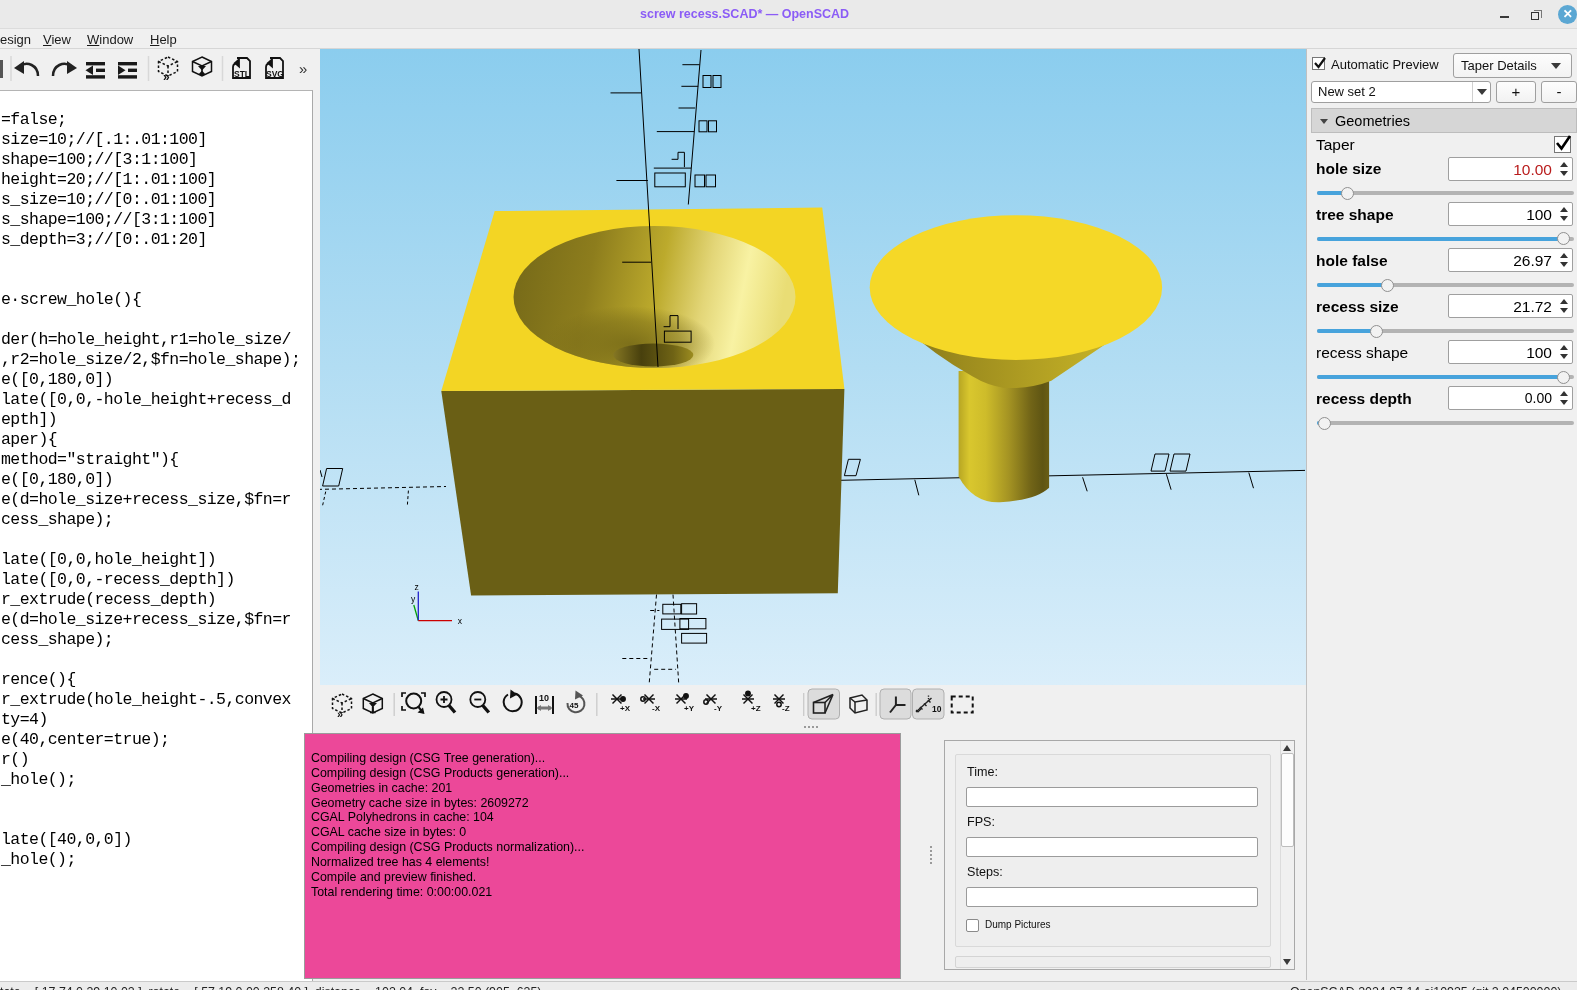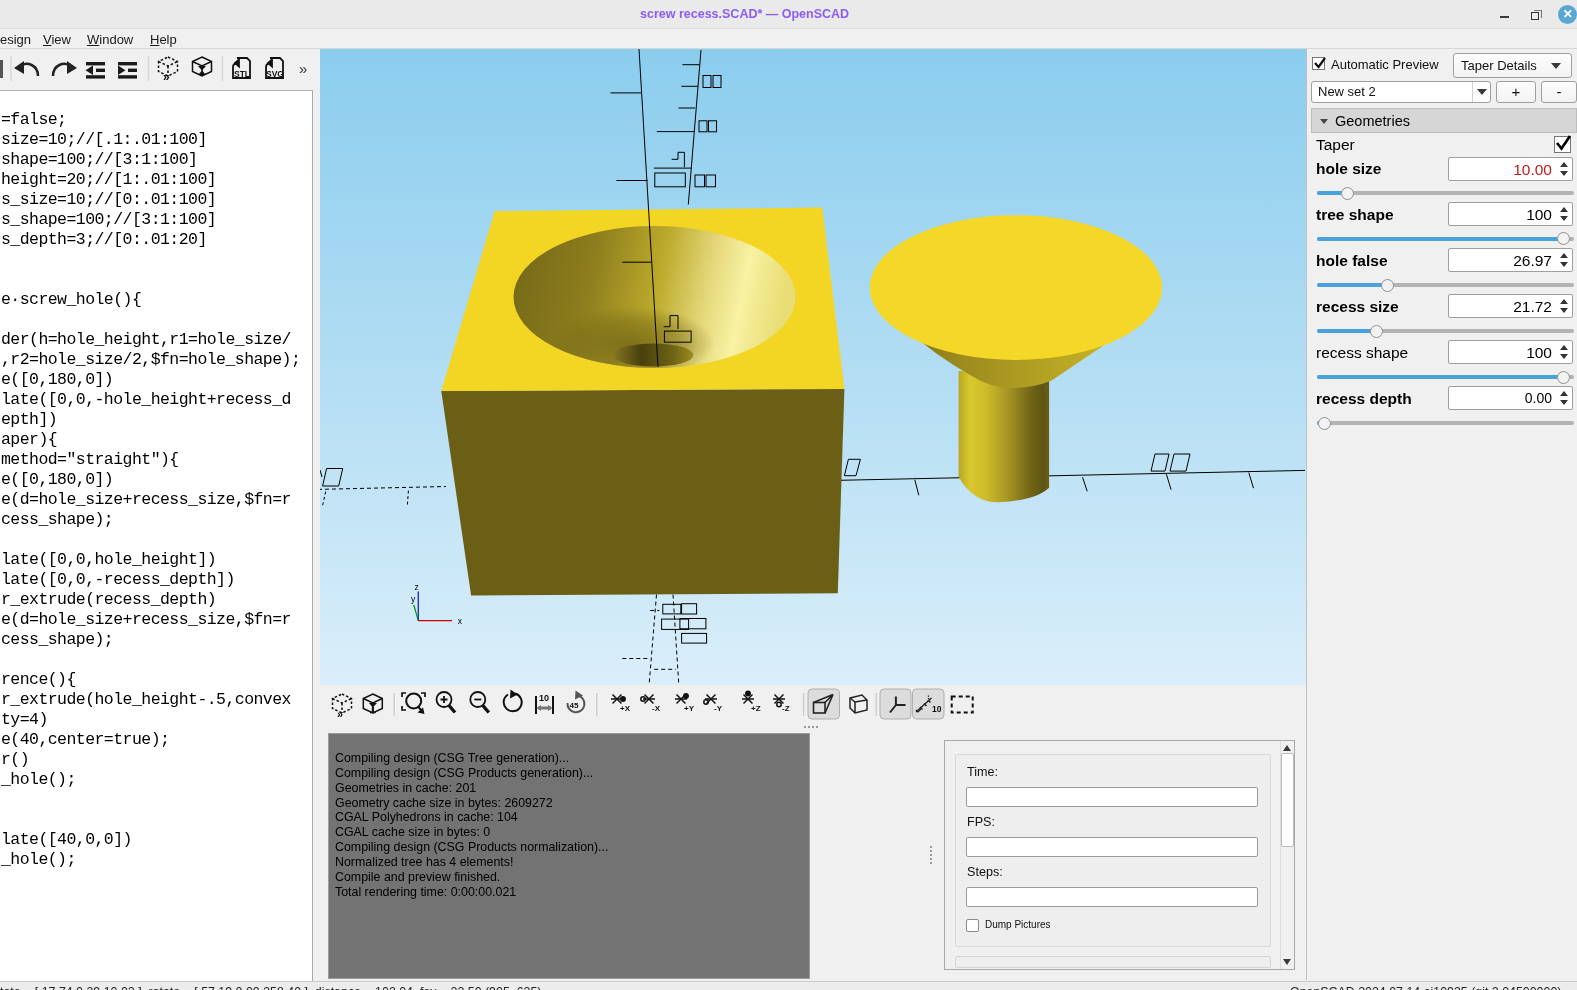--- a/index.html
+++ b/index.html
@@ -13,21 +13,21 @@
 #btn-max1{left:1530.5px;top:12.3px;width:8px;height:8px;border:1.9px solid #333;background:#eaeaea}
 #btn-max2{left:1534px;top:10px;width:7.5px;height:7.5px;border-top:1.3px solid #777;border-right:1.3px solid #777;background:transparent}
 #btn-close{left:1558.2px;top:5.3px;width:19px;height:19px;border-radius:50%;background:#5ba7d3;color:#fff;font-size:12px;font-weight:bold;text-align:center;line-height:19px}
 
 #menubar{left:0;top:29px;width:1577px;height:20px;background:#f0f0f0;border-bottom:1px solid #d6d6d6;font-size:13px;color:#1a1a1a}
 .mi{position:absolute;top:3px}
 
 #editor{left:0;top:90px;width:313px;height:891px;background:#fff;border-right:1px solid #a9a9a9;border-top:1px solid #b4b4b4;overflow:hidden}
 #code{position:absolute;left:1px;top:19px;font-family:"Liberation Mono",monospace;font-size:16.5px;line-height:20px;letter-spacing:-0.55px;color:#000;white-space:pre}
 
-#console{left:328px;top:733px;width:482px;height:246px;background:#737373;border:1px solid #9b9b9b;overflow:hidden}
+#console{left:304px;top:733px;width:597px;height:246px;background:#ec4899;border:1px solid #9b9b9b;overflow:hidden}
 #console pre{font-family:"Liberation Sans",sans-serif;font-size:12.4px;line-height:14.85px;margin:17px 0 0 6px;color:#000}
 
 #status{left:0;top:981px;width:1577px;height:9px;background:#ececec;border-top:1px solid #cacaca;overflow:hidden}
 .sttext{position:absolute;top:3px;font-size:12.4px;color:#222;white-space:nowrap}
 </style>
 </head>
 <body>
 <div class="abs" id="titlebar"></div>
 <div class="abs" id="title">screw recess.SCAD* — OpenSCAD</div>
 <div class="abs" id="btn-min"></div>

